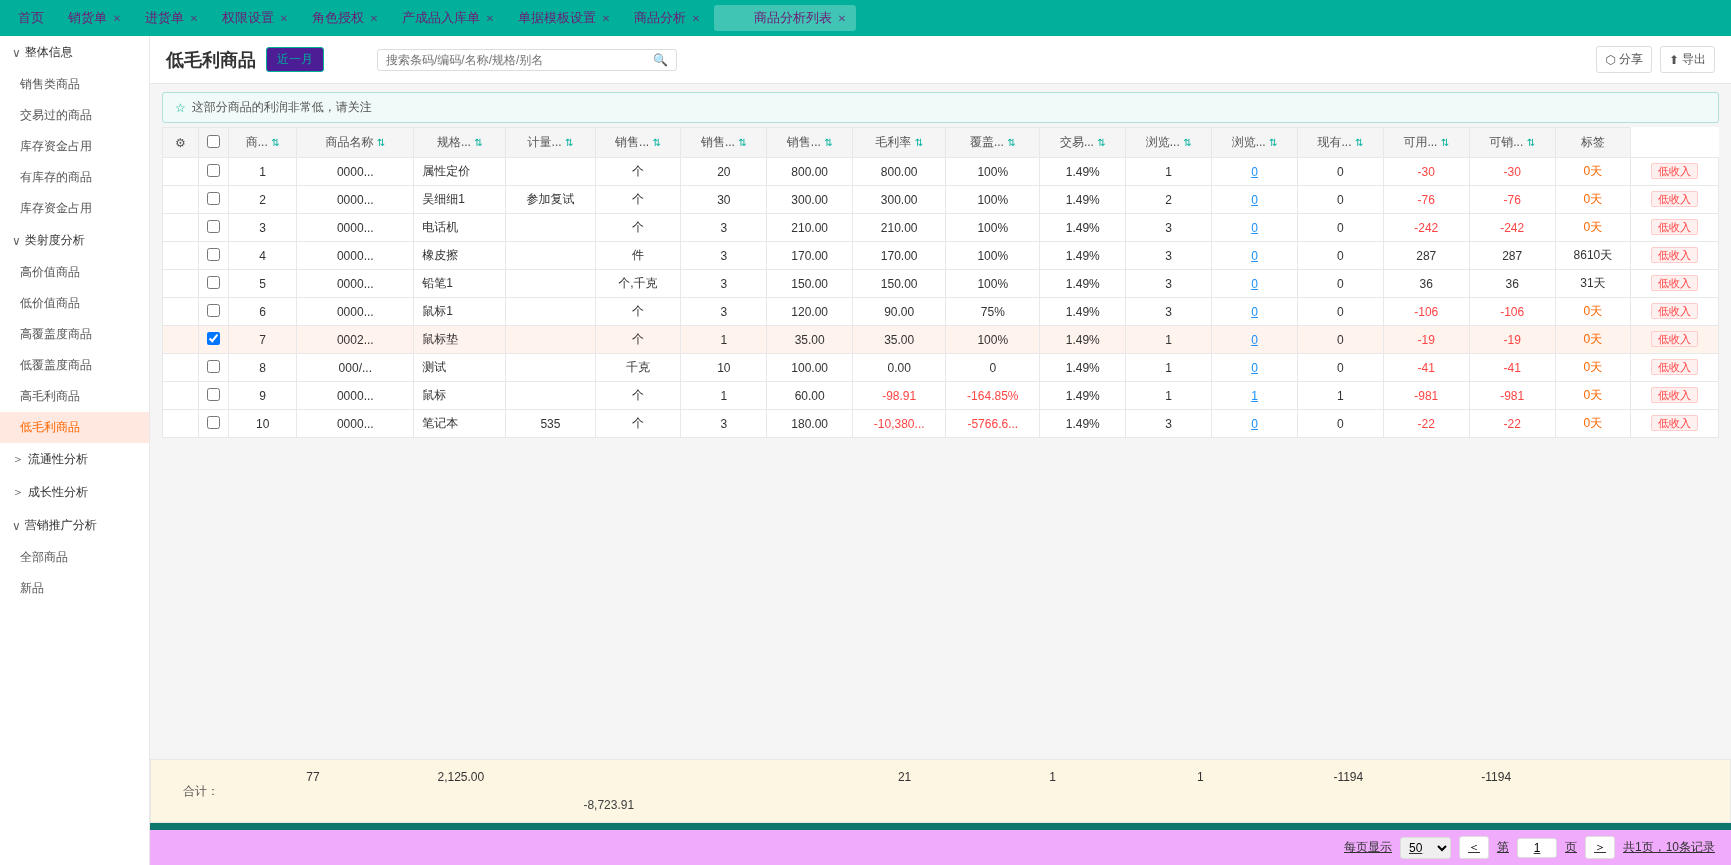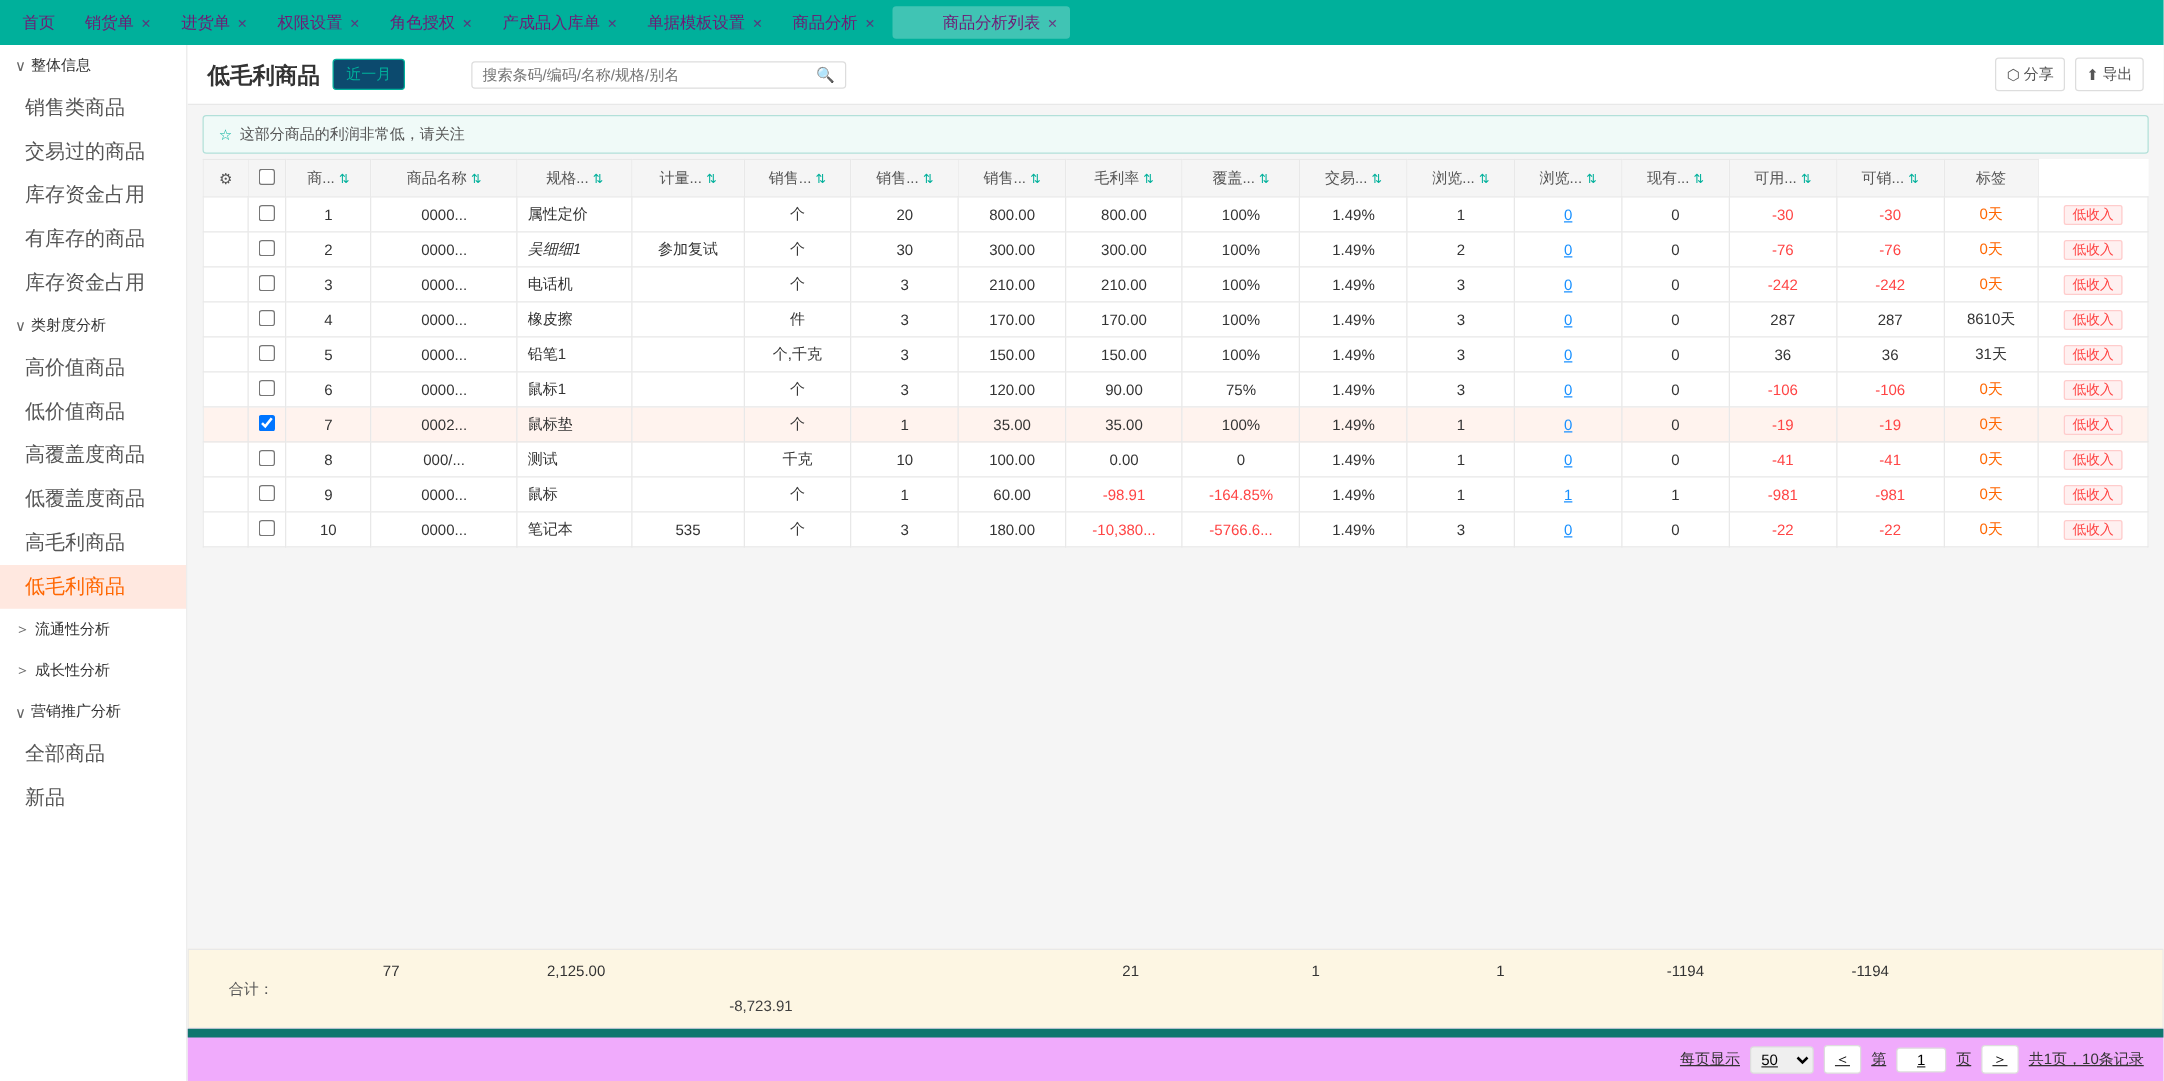--- a/index.html
+++ b/index.html
@@ -49,21 +49,21 @@
       padding: 8px 12px;
       color: #333;
       font-size: 12px;
       cursor: pointer;
     }
     .sidebar-group-title .arrow { margin-right: 4px; color: #666; }
     .sidebar-item {
       padding: 7px 12px 7px 20px;
       color: #555;
       cursor: pointer;
-      font-size: 16px;
+      font-size: 12px;
     }
     .sidebar-item.active { background: #ffe8e0; color: #ff6600; }
 
     
     .content-area {
       flex: 1;
       display: flex;
       flex-direction: column;
       overflow: hidden;
       background: #f5f5f5;
@@ -77,21 +77,21 @@
       background: #fff;
       border-bottom: 1px solid #e8e8e8;
       gap: 10px;
     }
     .page-title {
       font-size: 18px;
       font-weight: bold;
       color: #333;
     }
     .date-filter-btn {
-      background: #0c4a6e;
+      background: #4c1d95;
       border: 1px solid #00b09b;
       color: #00b09b;
       padding: 3px 10px;
       border-radius: 3px;
       cursor: pointer;
       font-size: 12px;
     }
     .search-box {
       display: flex;
       align-items: center;
@@ -402,21 +402,21 @@
       <td style="color:#ff4444;">-30</td>
       <td style="color:#ff4444;">-30</td>
       <td style="color:#ff6600;">0天</td>
       <td><span class="tag-low-income">低收入</span></td>
     </tr>
             <tr>
       <td></td>
       <td><input type="checkbox" style=""></td>
       <td>2</td>
       <td>0000...</td>
-      <td class="text-left" style="padding-left:8px;font-style:italic;">吴细细1</td>
+      <td class="text-left" style="padding-left:8px;">吴细细1</td>
       <td>参加复试</td>
       <td>个</td>
       <td>30</td>
       <td>300.00</td>
       <td>300.00</td>
       <td>100%</td>
       <td>1.49%</td>
       <td>2</td>
       <td><span class="link-blue">0</span></td>
       <td>0</td>

